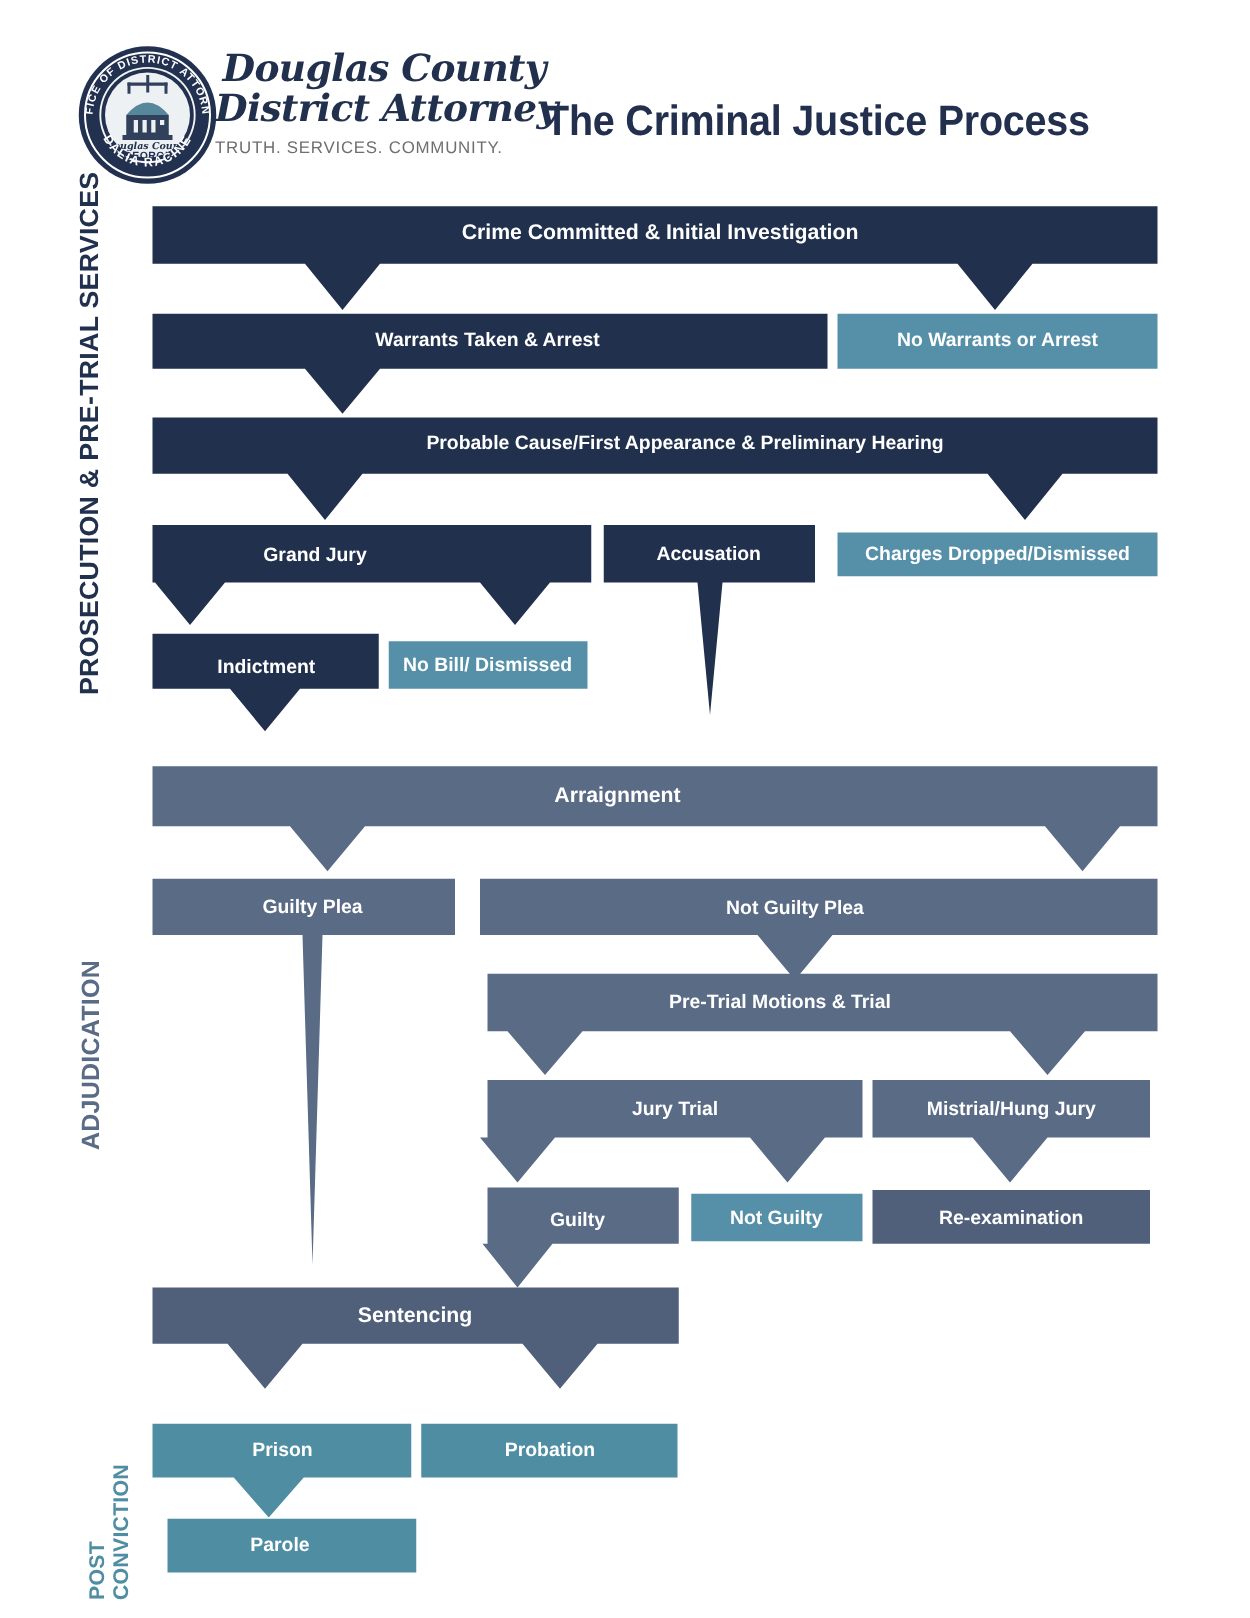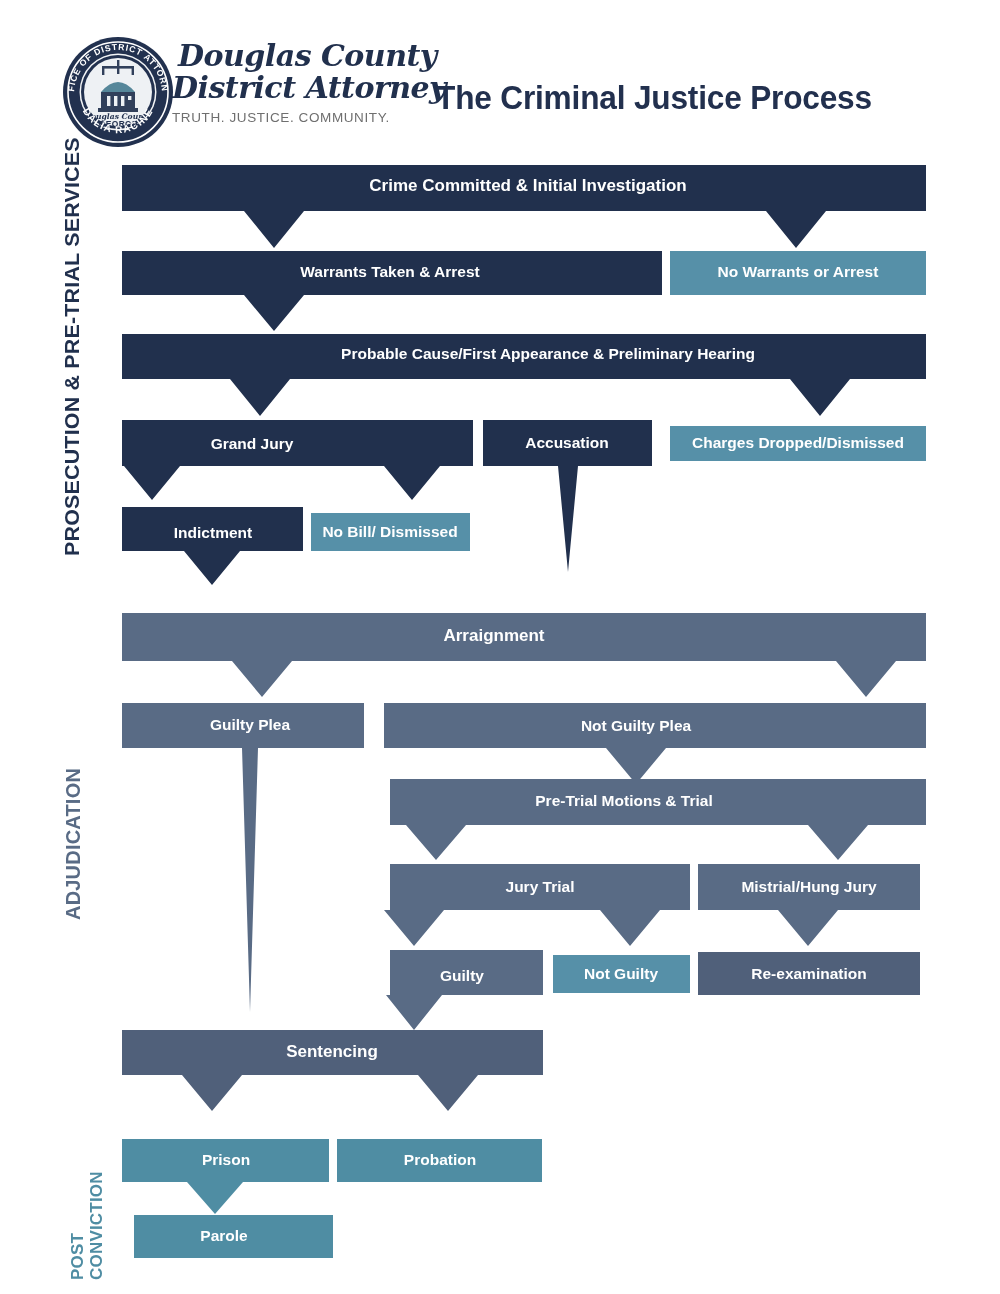--- a/index.html
+++ b/index.html
@@ -152,21 +152,21 @@
       <textPath href="#arcTop" startOffset="50%" text-anchor="middle">OFFICE OF DISTRICT ATTORNEY</textPath>
     </text>
     <text font-family="Liberation Sans, sans-serif" font-weight="bold" font-size="10" letter-spacing="1.4" fill="#ffffff">
       <textPath href="#arcBot" startOffset="50%" text-anchor="middle">DALIA RACINE</textPath>
     </text>
   </svg>
 
   <div id="logo-text">
     <div class="logo-line" id="logo-l1">Douglas County</div>
     <div class="logo-line" id="logo-l2">District Attorney</div>
-    <div id="logo-tagline">TRUTH. JUSTICE. COMMUNITY.</div>
+    <div id="logo-tagline">TRUTH. SERVICES. COMMUNITY.</div>
   </div>
 
   <div id="page-title">The Criminal Justice Process</div>
 </div>
 
 <div class="side-label" id="label-prosecution">PROSECUTION &amp; PRE-TRIAL SERVICES</div>
 <div class="side-label" id="label-adjudication">ADJUDICATION</div>
 <div class="side-label" id="label-post">
   <span>POST</span>
   <span>CONVICTION</span>

